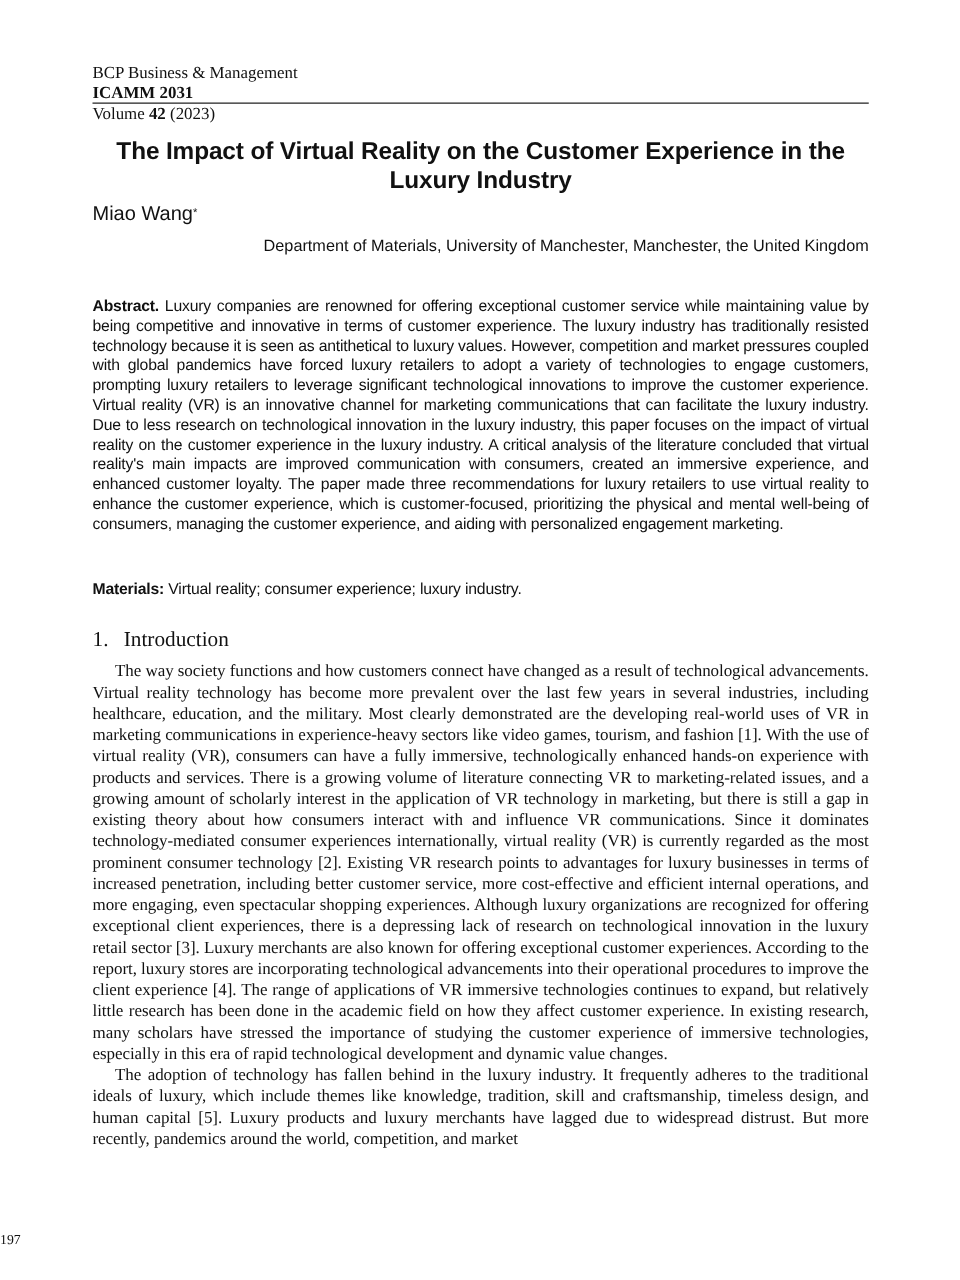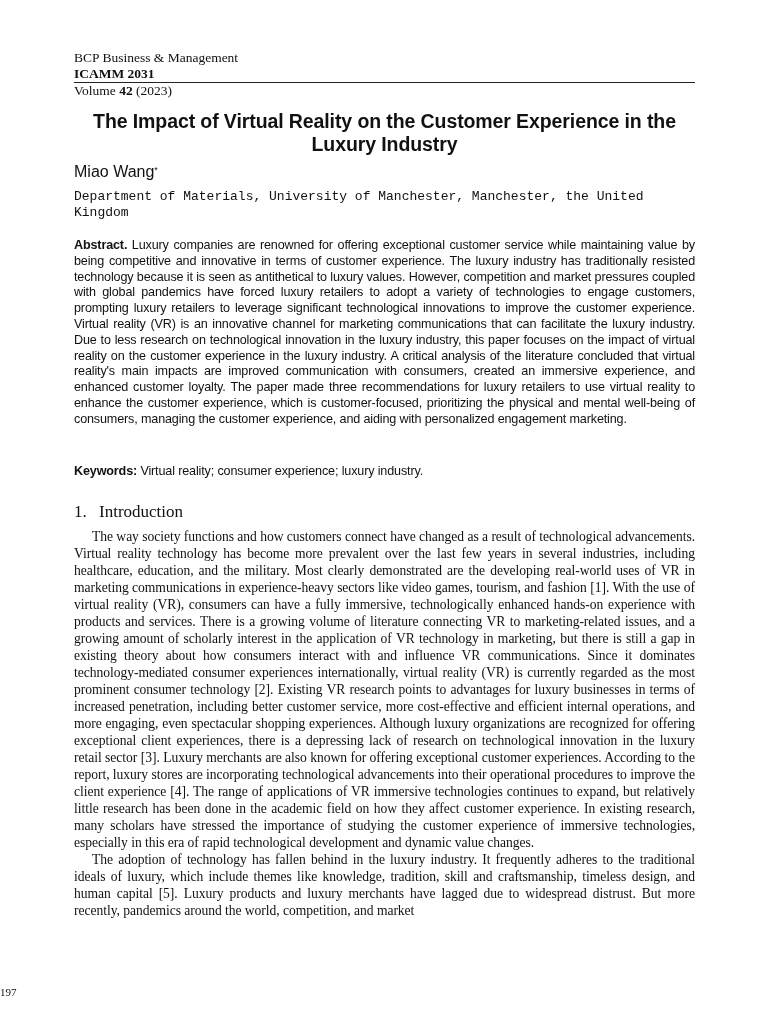--- a/index.html
+++ b/index.html
@@ -7,21 +7,21 @@
     .page { position: absolute; left: 0; top: 0; width: 768px; height: 1024px; }
 
     .running-head { position: absolute; left: 74px; top: 50px; width: 621px; font-family: "Liberation Serif", serif; font-size: 13.5px; line-height: 16px; }
     .rh-row { display: flex; justify-content: space-between; border-bottom: 1.3px solid #222; padding-bottom: 0px; flex-direction: column; }
     .rh-conf { font-weight: bold; }
     .rh-vol b { font-weight: bold; }
 
     .title { position: absolute; left: 74px; top: 110px; width: 621px; text-align: center; font-family: "Liberation Sans", sans-serif; font-weight: bold; font-size: 19.5px; line-height: 23px; letter-spacing: -0.1px; }
     .author { position: absolute; left: 74px; top: 162px; width: 621px; text-align: left; font-family: "Liberation Sans", sans-serif; font-size: 16px; line-height: 20px; }
     .author sup { font-size: 9px; vertical-align: top; position: relative; top: -2px; }
-    .affil { position: absolute; left: 74px; top: 189px; width: 621px; text-align: left; font-family: Liberation Mono, monospace; font-size: 13px; line-height: 16px; }
+    .affil { position: absolute; left: 74px; top: 189px; width: 621px; text-align: right; font-family: Liberation Sans, sans-serif; font-size: 13px; line-height: 16px; }
     .corr { position: absolute; left: 74px; top: 211px; width: 621px; text-align: center; font-family: "Liberation Sans", sans-serif; font-size: 13px; line-height: 16px; }
 
     .abstract { position: absolute; left: 74px; top: 238px; width: 621px; font-family: "Liberation Sans", sans-serif; font-size: 12.6px; line-height: 15.8px; text-align: justify; letter-spacing: -0.15px; }
     .abstract b { font-weight: bold; }
     .keywords { position: absolute; left: 74px; top: 464px; width: 621px; font-family: "Liberation Sans", sans-serif; font-size: 12.6px; line-height: 15.8px; letter-spacing: -0.15px; }
     .keywords b { font-weight: bold; }
 
     .section-head { position: absolute; left: 74px; top: 502px; font-family: "Liberation Serif", serif; font-weight: normal; font-size: 17px; line-height: 20px; }
     .section-head .num { display: inline-block; width: 25px; }
 
@@ -44,21 +44,21 @@
   </div>
 
   <div class="title">The Impact of Virtual Reality on the Customer Experience in the Luxury Industry</div>
 
   <div class="author"><span>Miao Wang</span><sup>*</sup></div>
 
   <div class="affil">Department of Materials, University of Manchester, Manchester, the United Kingdom</div>
 
   <div class="abstract"><b>Abstract.</b><span> Luxury companies are renowned for offering exceptional customer service while maintaining value by being competitive and innovative in terms of customer experience. The luxury industry has traditionally resisted technology because it is seen as antithetical to luxury values. However, competition and market pressures coupled with global pandemics have forced luxury retailers to adopt a variety of technologies to engage customers, prompting luxury retailers to leverage significant technological innovations to improve the customer experience. Virtual reality (VR) is an innovative channel for marketing communications that can facilitate the luxury industry. Due to less research on technological innovation in the luxury industry, this paper focuses on the impact of virtual reality on the customer experience in the luxury industry. A critical analysis of the literature concluded that virtual reality's main impacts are improved communication with consumers, created an immersive experience, and enhanced customer loyalty. The paper made three recommendations for luxury retailers to use virtual reality to enhance the customer experience, which is customer-focused, prioritizing the physical and mental well-being of consumers, managing the customer experience, and aiding with personalized engagement marketing.</span></div>
 
-  <div class="keywords"><b>Keywords:</b><span> Virtual reality; consumer experience; luxury industry.</span></div>
+  <div class="keywords"><b>Materials:</b><span> Virtual reality; consumer experience; luxury industry.</span></div>
 
   <div class="section-head"><span class="num">1.</span><span>Introduction</span></div>
 
   <div class="body-text">
     <p>The way society functions and how customers connect have changed as a result of technological advancements. Virtual reality technology has become more prevalent over the last few years in several industries, including healthcare, education, and the military. Most clearly demonstrated are the developing real-world uses of VR in marketing communications in experience-heavy sectors like video games, tourism, and fashion [1]. With the use of virtual reality (VR), consumers can have a fully immersive, technologically enhanced hands-on experience with products and services. There is a growing volume of literature connecting VR to marketing-related issues, and a growing amount of scholarly interest in the application of VR technology in marketing, but there is still a gap in existing theory about how consumers interact with and influence VR communications. Since it dominates technology-mediated consumer experiences internationally, virtual reality (VR) is currently regarded as the most prominent consumer technology [2]. Existing VR research points to advantages for luxury businesses in terms of increased penetration, including better customer service, more cost-effective and efficient internal operations, and more engaging, even spectacular shopping experiences. Although luxury organizations are recognized for offering exceptional client experiences, there is a depressing lack of research on technological innovation in the luxury retail sector [3]. Luxury merchants are also known for offering exceptional customer experiences. According to the report, luxury stores are incorporating technological advancements into their operational procedures to improve the client experience [4]. The range of applications of VR immersive technologies continues to expand, but relatively little research has been done in the academic field on how they affect customer experience. In existing research, many scholars have stressed the importance of studying the customer experience of immersive technologies, especially in this era of rapid technological development and dynamic value changes.</p>
     <p>The adoption of technology has fallen behind in the luxury industry. It frequently adheres to the traditional ideals of luxury, which include themes like knowledge, tradition, skill and craftsmanship, timeless design, and human capital [5]. Luxury products and luxury merchants have lagged due to widespread distrust. But more recently, pandemics around the world, competition, and market</p>
   </div>
 
   <div class="page-number">197</div>
 </div>

